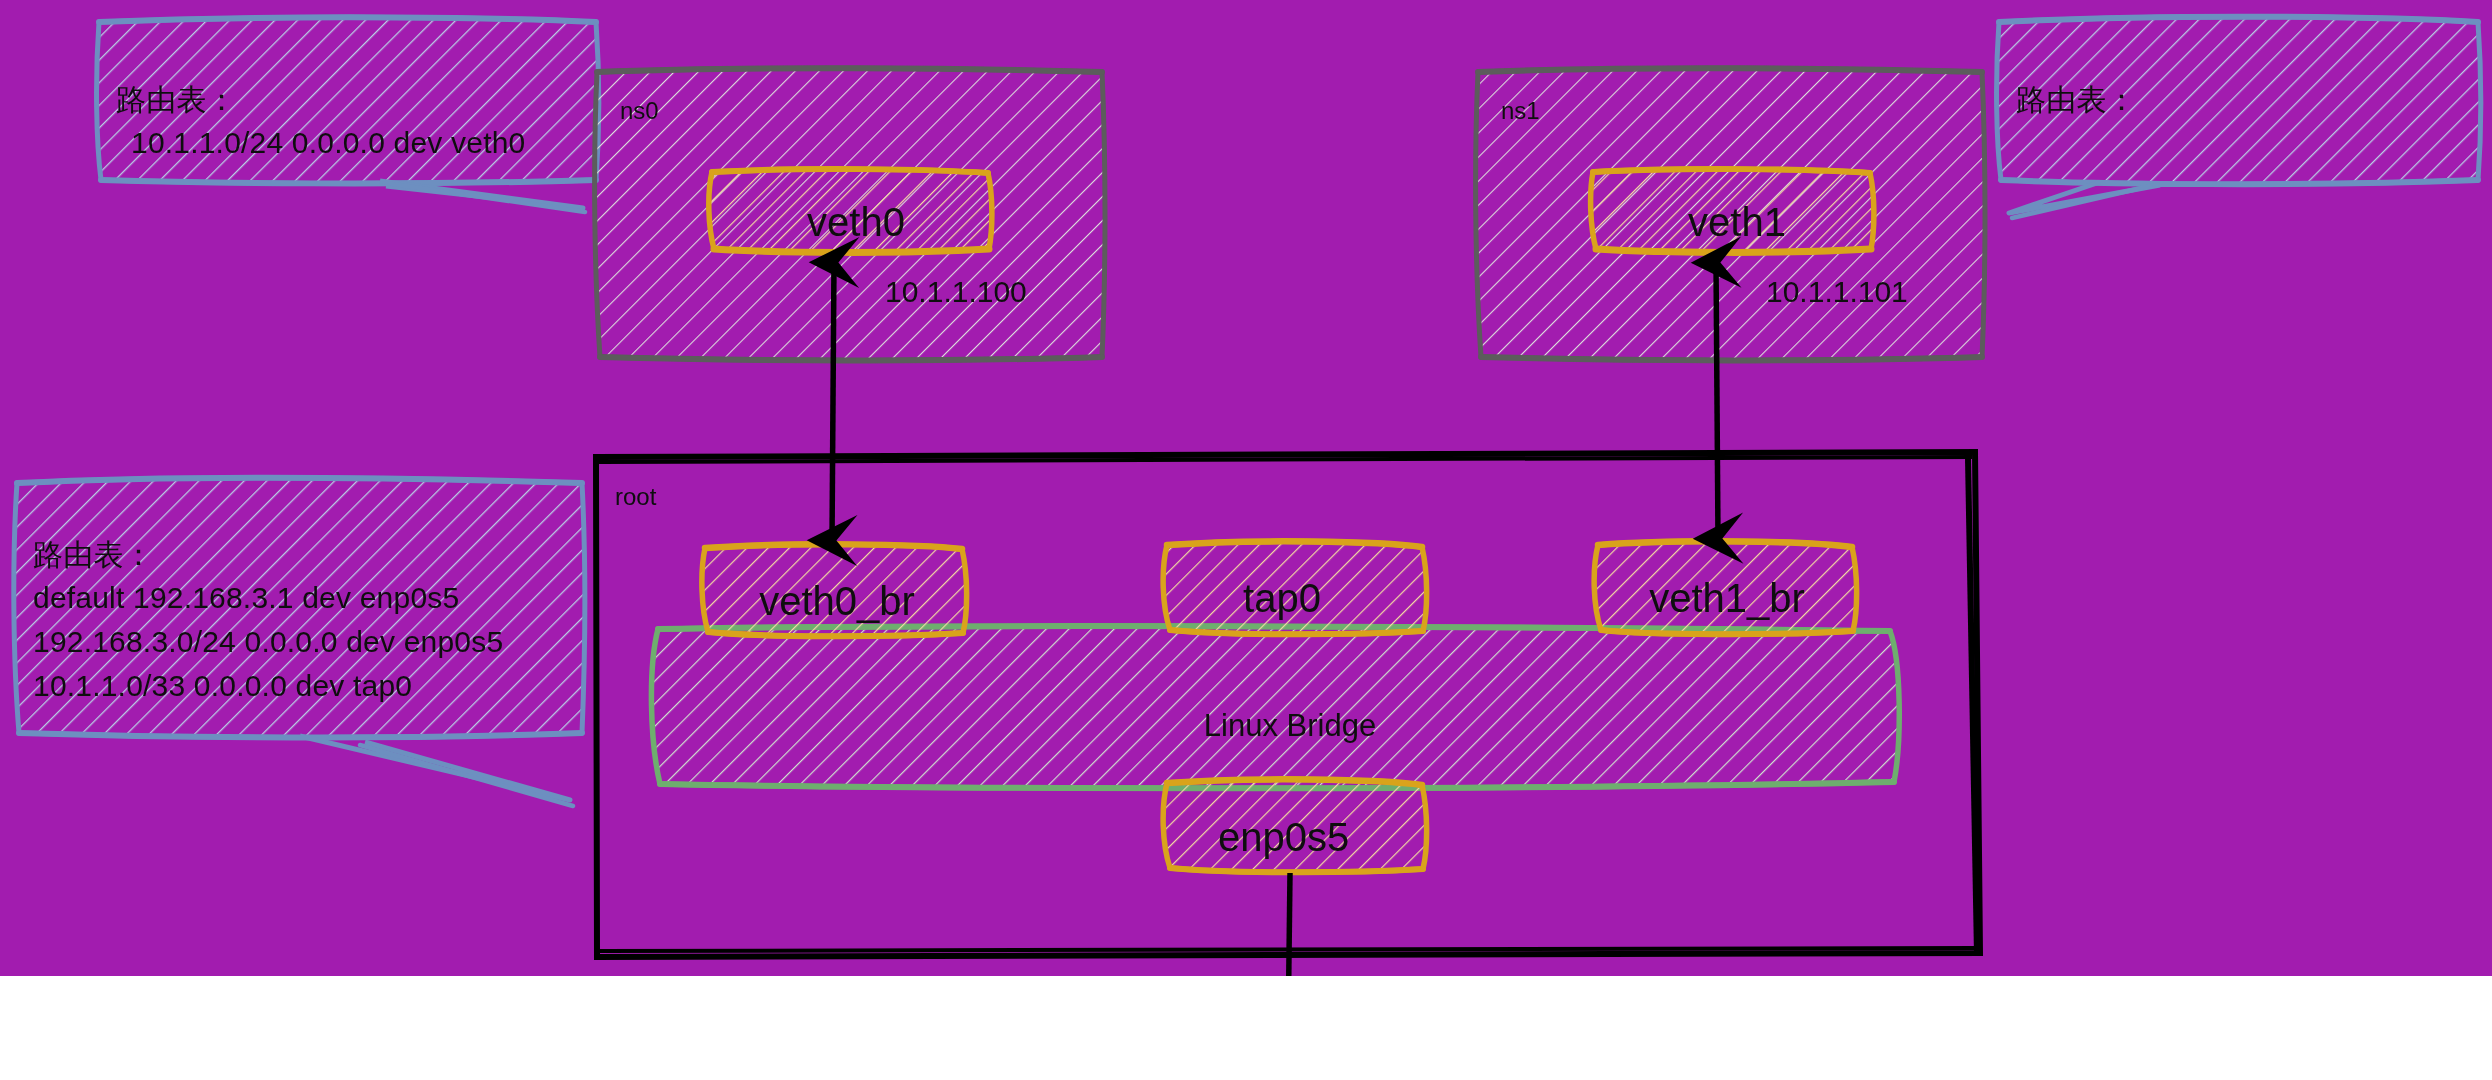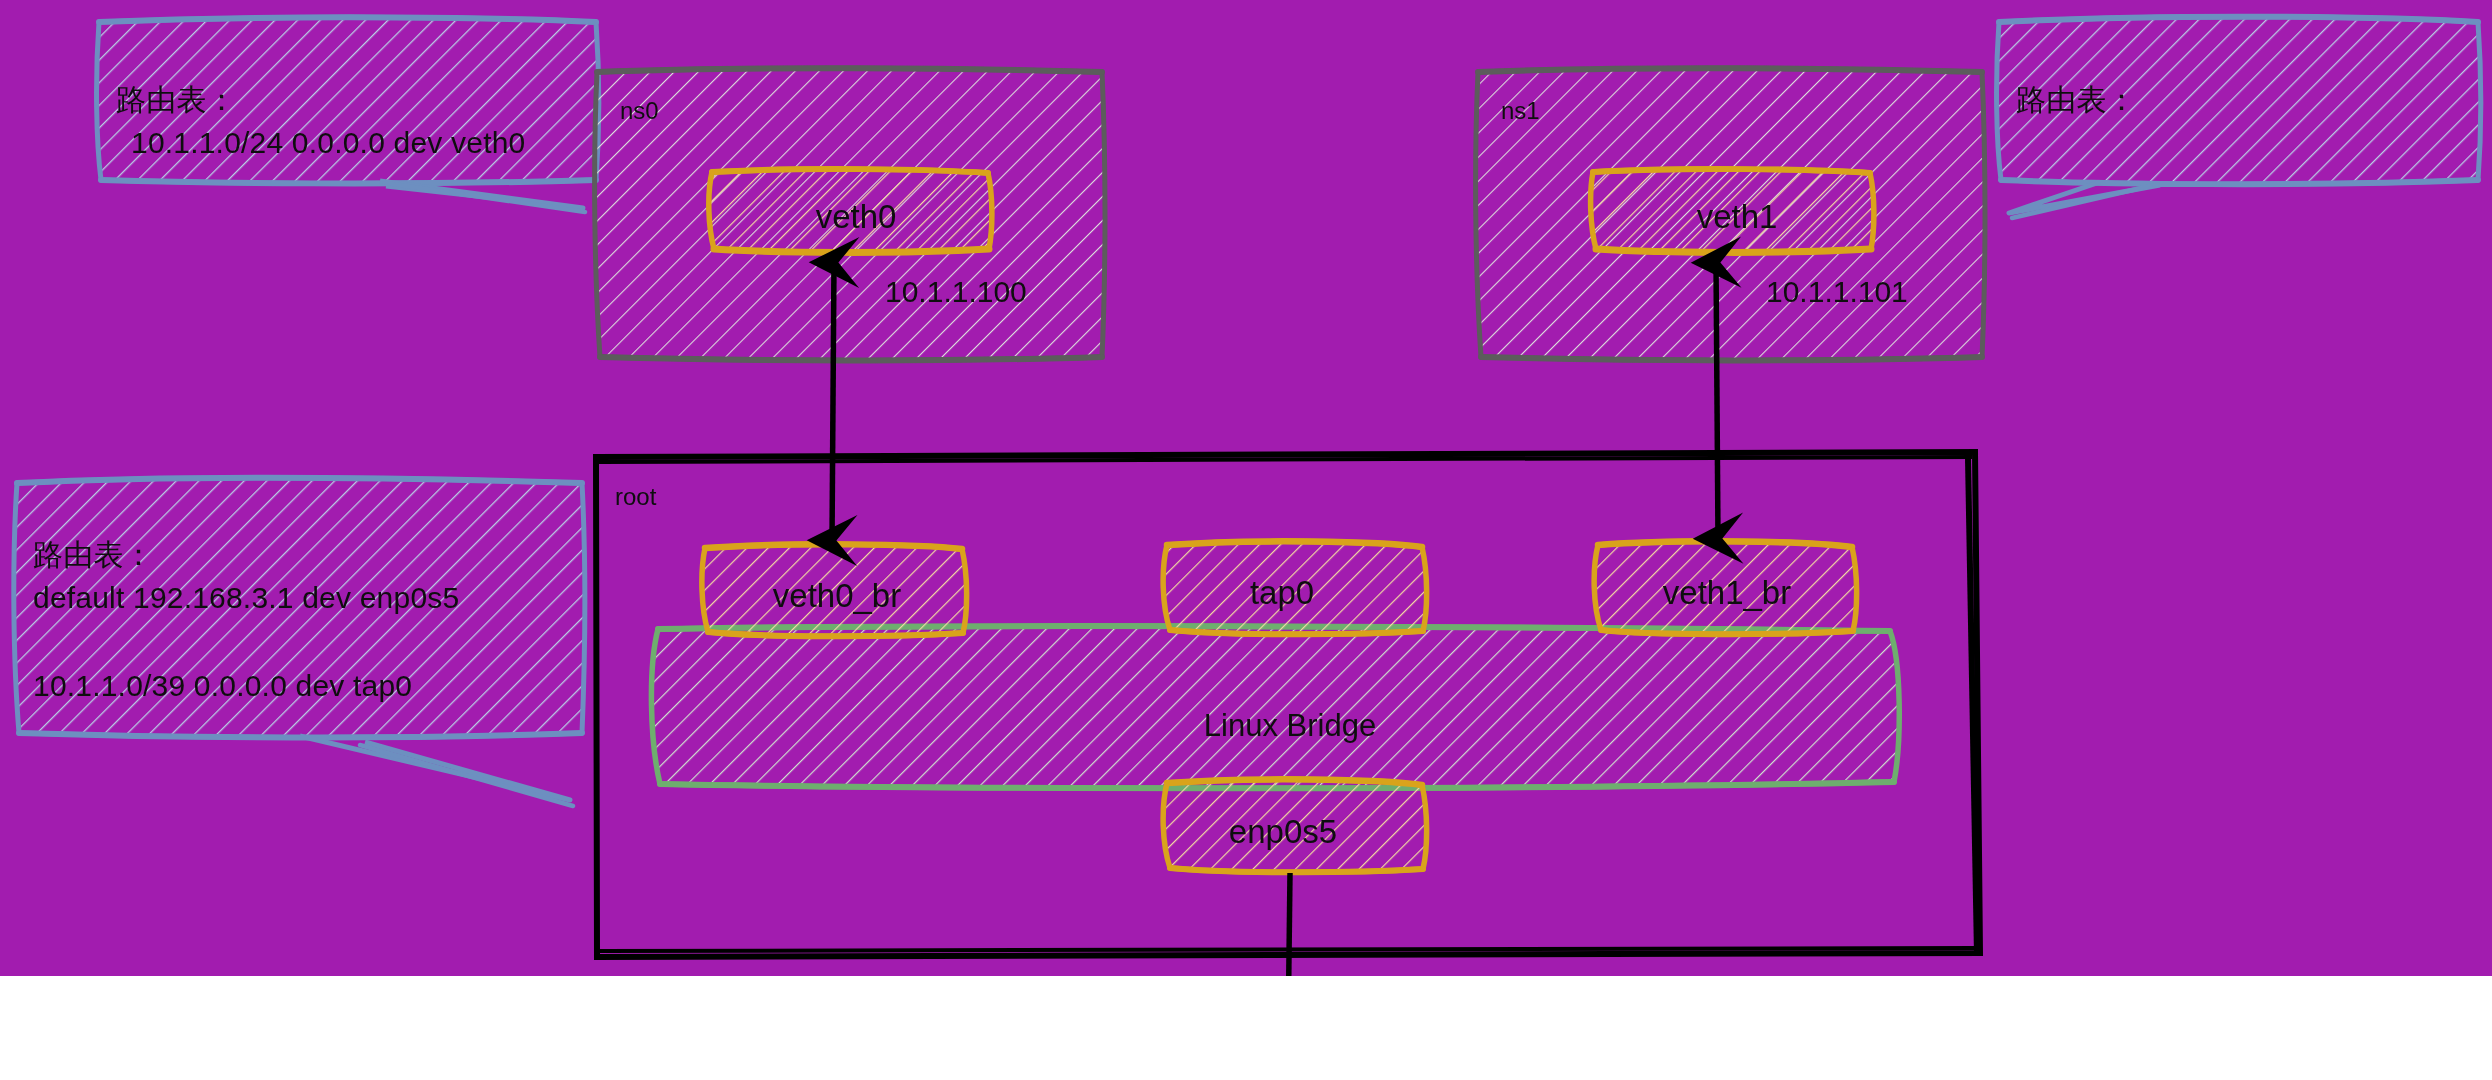--- a/index.html
+++ b/index.html
@@ -32,21 +32,21 @@
     pointer-events: none;
   }
   .callout-text {
     font-size: 30px;
     letter-spacing: 0.2px;
   }
   .ns-name {
     font-size: 24px;
   }
   .dev-name {
-    font-size: 33px;
+    font-size: 40px;
   }
   .ip-text {
     font-size: 30px;
   }
   .bridge-name {
     font-size: 31px;
   }
   .watermark {
     position: absolute;
     color: #c8c8c8;
@@ -179,21 +179,22 @@
     </g>
   </svg>
 
   <div class="lbl callout-text" style="left:116px; top:80px;">路由表：</div>
   <div class="lbl callout-text" style="left:116px; top:123px;margin-left:15px;">10.1.1.0/24 0.0.0.0 dev veth0</div>
 
   <div class="lbl callout-text" style="left:2016px; top:80px;">路由表：</div>
 
   <div class="lbl callout-text" style="left:33px; top:535px;">路由表：</div>
   <div class="lbl callout-text" style="left:33px; top:578px;">default 192.168.3.1 dev enp0s5</div>
-  <div class="lbl callout-text" style="left:33px; top:666px;">10.1.1.0/39 0.0.0.0 dev tap0</div>
+  <div class="lbl callout-text" style="left:33px; top:622px;">192.168.3.0/24 0.0.0.0 dev enp0s5</div>
+  <div class="lbl callout-text" style="left:33px; top:666px;">10.1.1.0/33 0.0.0.0 dev tap0</div>
 
   <div class="lbl ns-name" style="left:620px; top:95px;">ns0</div>
   <div class="lbl dev-name" style="left:780px; top:196px; width:152px; text-align:center;">veth0</div>
   <div class="lbl ip-text" style="left:885px; top:272px;">10.1.1.100</div>
 
   <div class="lbl ns-name" style="left:1501px; top:95px;">ns1</div>
   <div class="lbl dev-name" style="left:1661px; top:196px; width:152px; text-align:center;">veth1</div>
   <div class="lbl ip-text" style="left:1766px; top:272px;">10.1.1.101</div>
 
   <div class="lbl ns-name" style="left:615px; top:481px;">root</div>

